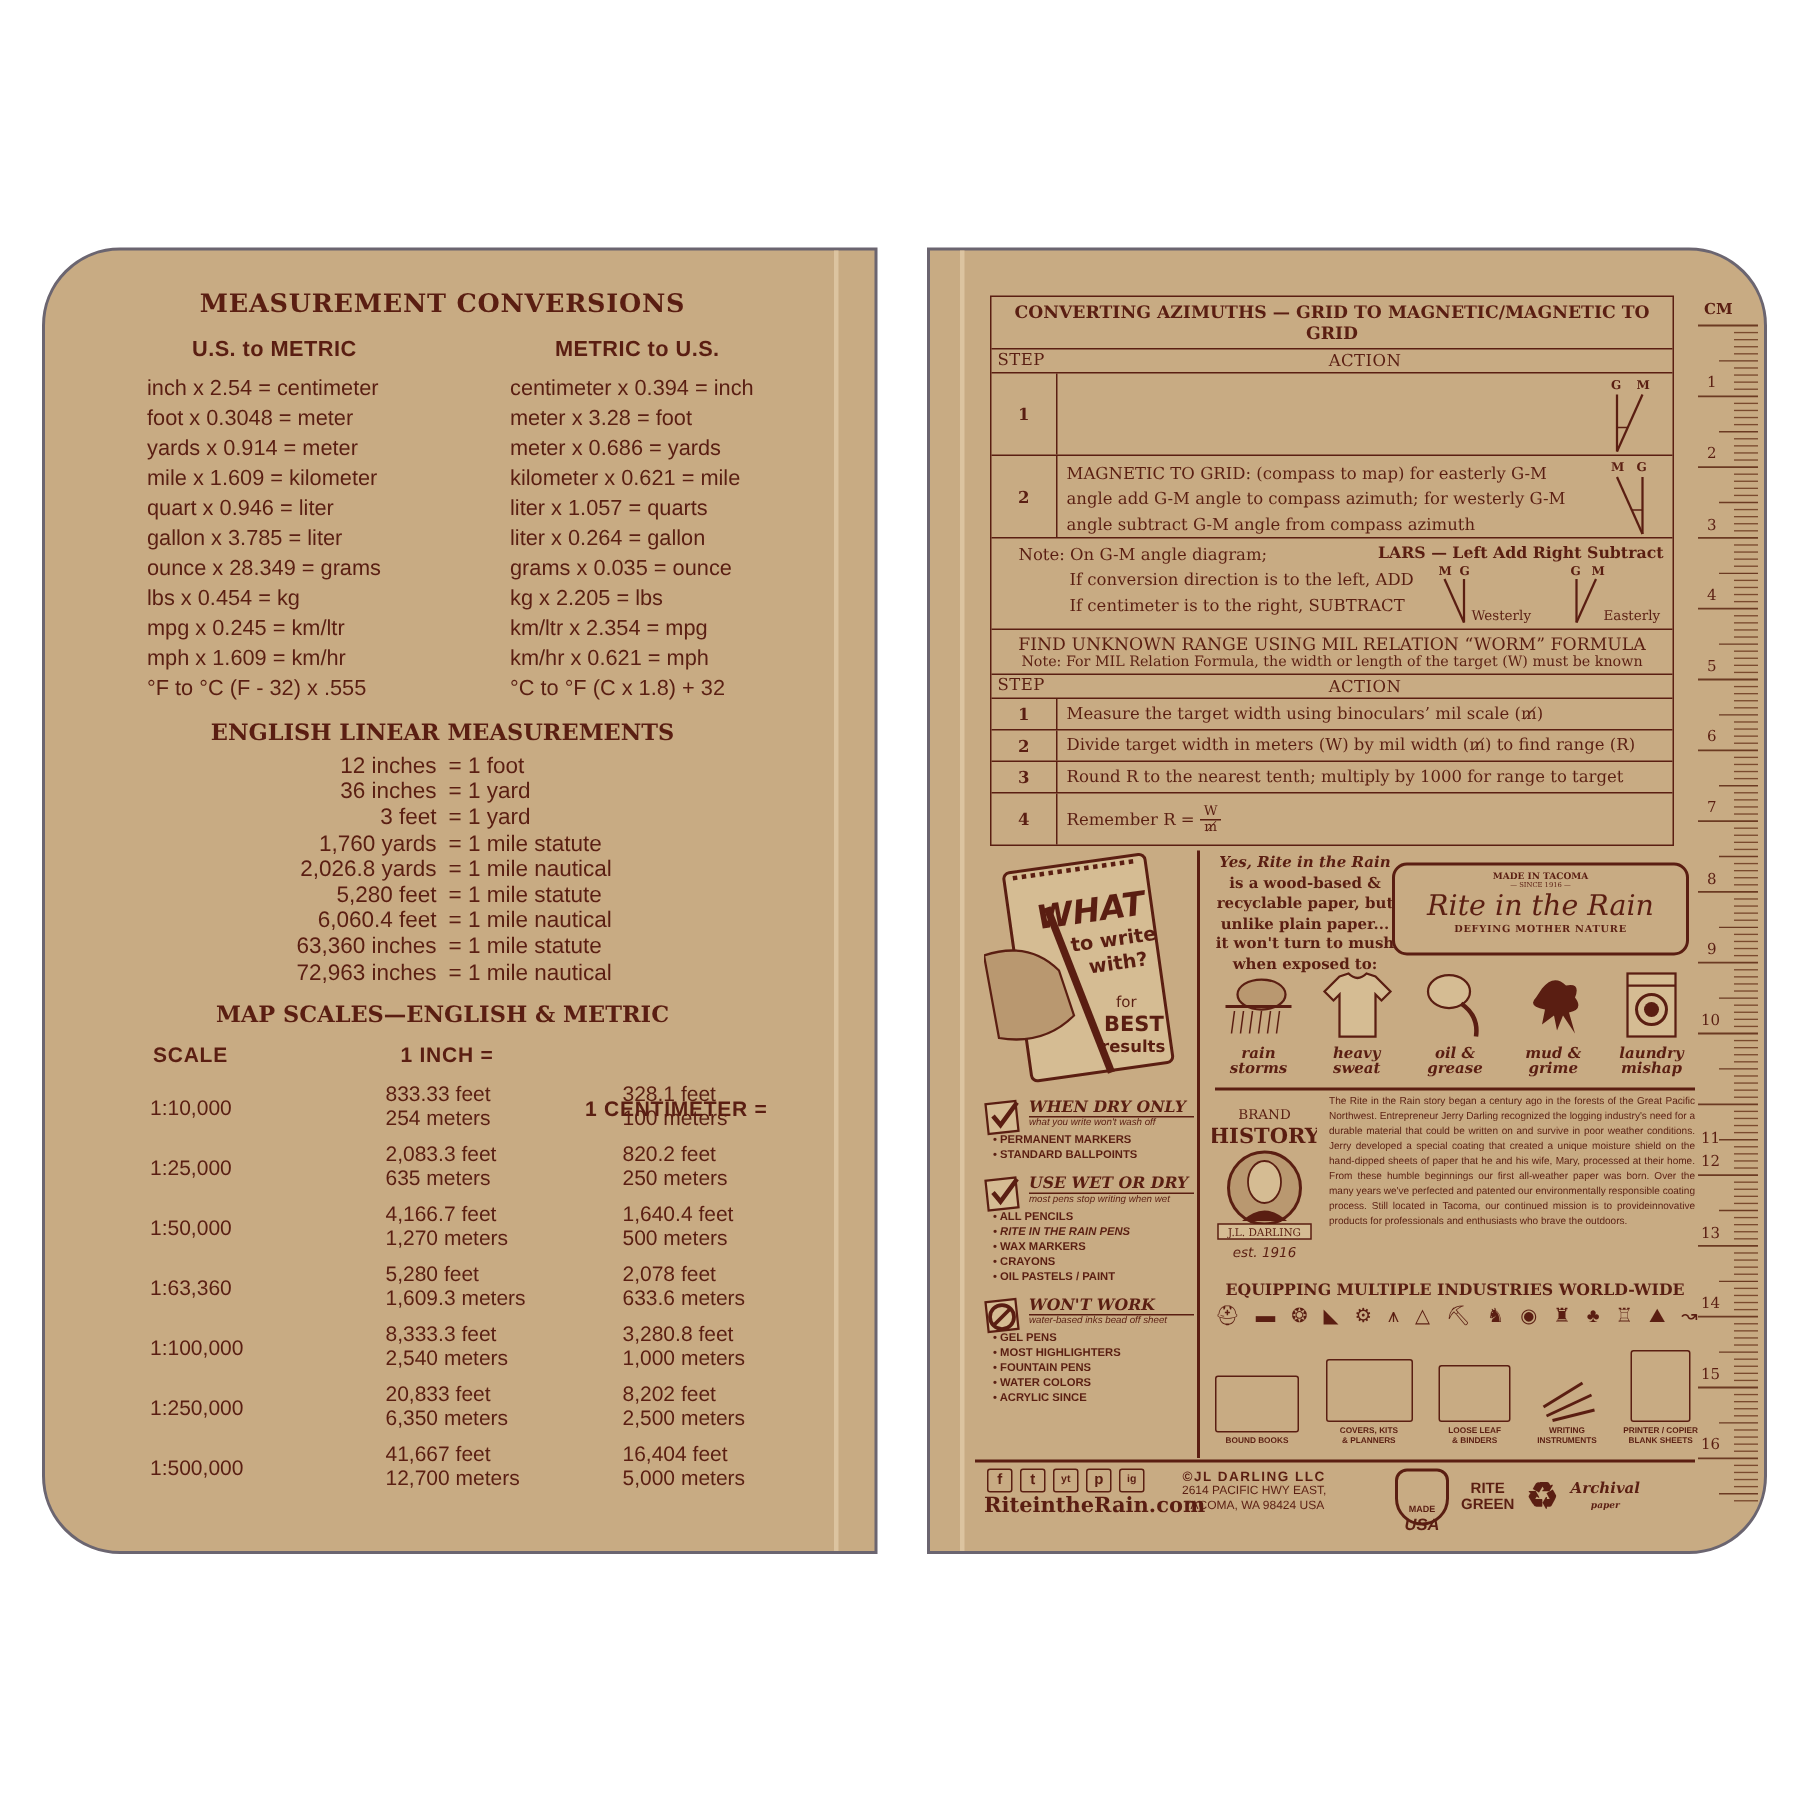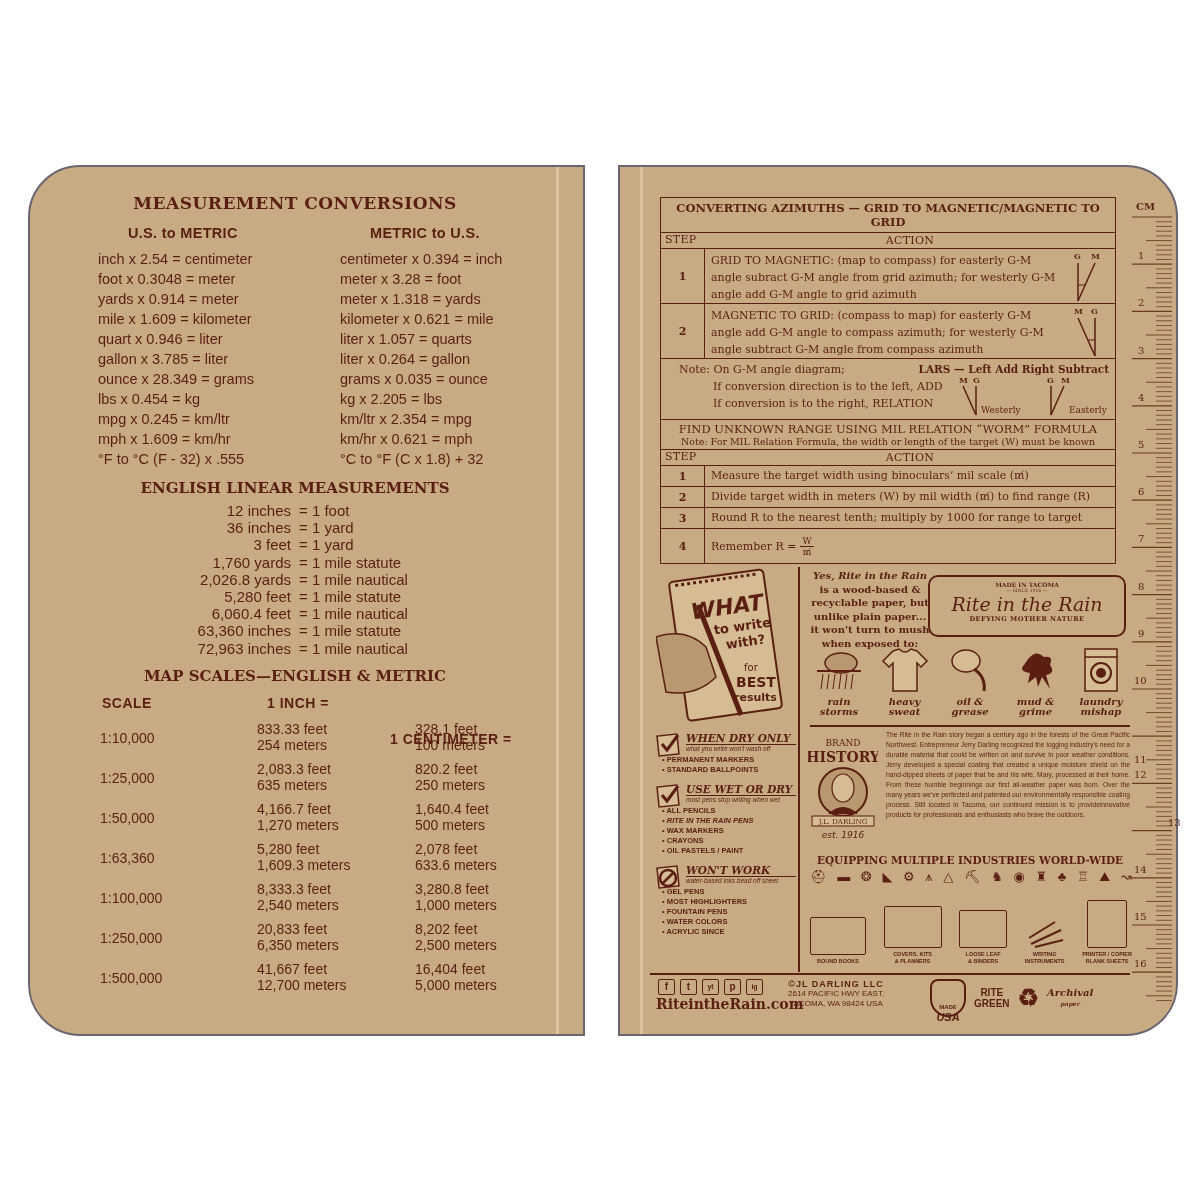--- a/index.html
+++ b/index.html
@@ -109,21 +109,21 @@
     <div>gallon x 3.785 = liter</div>
     <div>ounce x 28.349 = grams</div>
     <div>lbs x 0.454 = kg</div>
     <div>mpg x 0.245 = km/ltr</div>
     <div>mph x 1.609 = km/hr</div>
     <div>°F to °C  (F - 32) x .555</div>
   </div>
   <div class="conv-list" style="left:310px;">
     <div>centimeter x 0.394 = inch</div>
     <div>meter x 3.28 = foot</div>
-    <div>meter x 1.318 = yards</div>
+    <div>meter x 0.686 = yards</div>
     <div>kilometer x 0.621 = mile</div>
     <div>liter x 1.057 = quarts</div>
     <div>liter x 0.264 = gallon</div>
     <div>grams x 0.035 = ounce</div>
     <div>kg x 2.205 = lbs</div>
     <div>km/ltr x 2.354 = mpg</div>
     <div>km/hr x 0.621 = mph</div>
     <div>°C to °F  (C x 1.8) + 32</div>
   </div>
 
@@ -259,21 +259,20 @@
   <div class="tbl" style="top:30px;">
     <div class="tbl-row">
         <div class="tbl-title">CONVERTING AZIMUTHS — GRID TO MAGNETIC/MAGNETIC TO GRID</div>
       </div>
     <div class="tbl-row hdr">
       <div class="step-col">STEP</div>
       <div class="act-col">ACTION</div>
     </div>
     <div class="tbl-row" style="height:55px; position:relative;">
       <div class="step-col num">1</div>
-      <div class="act-col" style="padding-right:56px; line-height:17px;">GRID TO MAGNETIC: (map to compass) for easterly G-M angle subract G-M angle from grid azimuth; for westerly G-M angle add G-M angle to grid azimuth</div>
       <div class="gm-fig" style="top:0;">
         <svg viewBox="0 0 36 56">
             <text x="5" y="10" font-size="8" font-weight="bold" fill="#5a1e12" font-family="DejaVu Serif, serif">G</text>
             <text x="22" y="10" font-size="8" font-weight="bold" fill="#5a1e12" font-family="DejaVu Serif, serif">M</text>
             <line x1="9" y1="14" x2="9" y2="52" stroke="#5a1e12" stroke-width="1.5"></line>
             <line x1="9" y1="52" x2="26" y2="14" stroke="#5a1e12" stroke-width="1.5"></line>
             <line x1="9" y1="36" x2="16" y2="36" stroke="#5a1e12" stroke-width="1"></line>
           </svg>
       </div>
     </div>
@@ -287,21 +286,21 @@
             <line x1="26" y1="14" x2="26" y2="52" stroke="#5a1e12" stroke-width="1.5"></line>
             <line x1="26" y1="52" x2="9" y2="14" stroke="#5a1e12" stroke-width="1.5"></line>
             <line x1="19" y1="36" x2="26" y2="36" stroke="#5a1e12" stroke-width="1"></line>
           </svg>
       </div>
     </div>
     <div class="tbl-row">
       <div class="note-box" style="width:100%;">
         <div>Note: On G-M angle diagram;</div>
         <div style="padding-left:34px;">If conversion direction is to the left, ADD</div>
-        <div style="padding-left:34px;">If  conversion is to the right, RELATION</div>
+        <div style="padding-left:34px;">If  centimeter is to the right, SUBTRACT</div>
         <div class="lars"><b>LARS — Left Add Right Subtract</b></div>
         <svg style="position:absolute; left:298px; top:16px;" width="70" height="42" viewBox="0 0 70 42">
           <text x="0" y="8" font-size="8" font-weight="bold" fill="#5a1e12" font-family="DejaVu Serif, serif">M</text>
           <text x="14" y="8" font-size="8" font-weight="bold" fill="#5a1e12" font-family="DejaVu Serif, serif">G</text>
           <line x1="17" y1="11" x2="17" y2="40" stroke="#5a1e12" stroke-width="1.5"></line>
           <line x1="17" y1="40" x2="4" y2="11" stroke="#5a1e12" stroke-width="1.5"></line>
           <text x="22" y="38" font-size="9" fill="#5a1e12" font-family="DejaVu Serif, serif">Westerly</text>
         </svg>
         <svg style="position:absolute; left:386px; top:16px;" width="70" height="42" viewBox="0 0 70 42">
           <text x="0" y="8" font-size="8" font-weight="bold" fill="#5a1e12" font-family="DejaVu Serif, serif">G</text>
@@ -521,21 +520,21 @@
         <div class="ruler-label" style="left: 18px; top: 177.6px;">3</div>
         <div class="ruler-label" style="left: 18px; top: 224.8px;">4</div>
         <div class="ruler-label" style="left: 18px; top: 272px;">5</div>
         <div class="ruler-label" style="left: 18px; top: 319.2px;">6</div>
         <div class="ruler-label" style="left: 18px; top: 366.4px;">7</div>
         <div class="ruler-label" style="left: 18px; top: 413.6px;">8</div>
         <div class="ruler-label" style="left: 18px; top: 460.8px;">9</div>
         <div class="ruler-label" style="left: 14px; top: 508px;">10</div>
         <div class="ruler-label" style="left: 14px; top: 555.2px; margin-top: 32px;">11</div>
         <div class="ruler-label" style="left: 14px; top: 602.4px;">12</div>
-        <div class="ruler-label" style="left: 14px; top: 649.6px; margin-left: 34px;">13</div>
+        <div class="ruler-label" style="left: 14px; top: 649.6px;">13</div>
         <div class="ruler-label" style="left: 14px; top: 696.8px;">14</div>
         <div class="ruler-label" style="left: 14px; top: 744px;">15</div>
         <div class="ruler-label" style="left: 14px; top: 791.2px;">16</div>
       </div>
   </div>
 
   <div class="promo">
     <div class="promo-divider-v"></div>
 
     <div class="notebook-illus">

